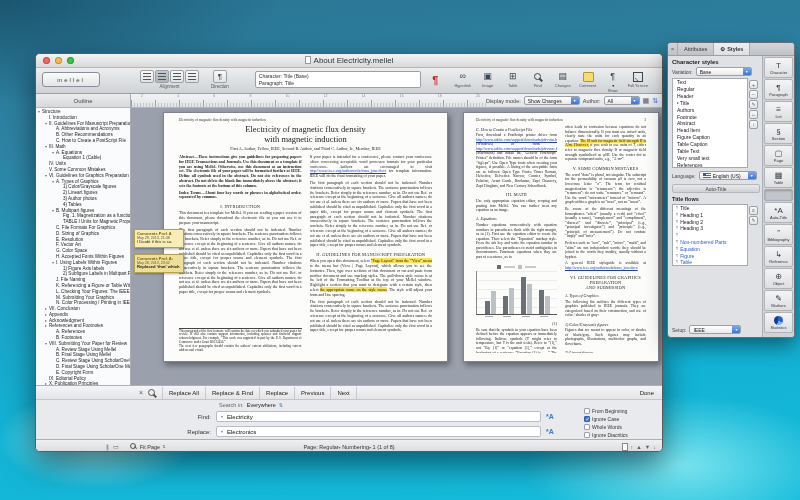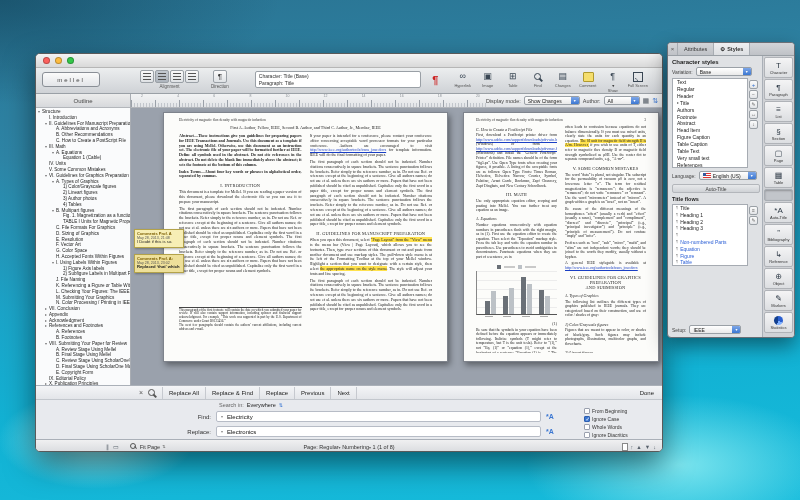--- a/index.html
+++ b/index.html
@@ -199,20 +199,21 @@
 
 <div id="desktop">
 
   <div id="win">
     <div class="titlebar">
       <div class="lights">
         <span class="light l-close"></span>
         <span class="light l-min"></span>
         <span class="light l-zoom"></span>
       </div>
+      <div class="wtitle"><span class="docico"></span><span>About Electricity.mellel</span></div>
     </div>
 
     <div class="toolbar">
       <div class="logo">mellel</div>
       <div class="tgroup g-algn">
         <div class="btnrow">
           <span class="mini-btn">
               <i class="bars"></i>
             </span>
           <span class="mini-btn on">
@@ -368,20 +369,24 @@
             <span class="dc-ico blue">⇅</span>
           </div>
         </div>
 
         <div class="viewport">
 
           <div class="page" id="pageL">
             <div class="pg-header">
                 <span>Electricity of magnetic flux density with magnetic induction</span>
               </div>
+            <div class="ptitle">
+                <div>Electricity of magnetic flux density</div>
+                <div>with magnetic induction</div>
+              </div>
             <div class="pauthors">First A. Author, Fellow, IEEE, Second B. Author, and Third C. Author, Jr., Member, IEEE</div>
             <div class="cols">
               <div class="col">
                 <div class="bp bold">Abstract—These instructions give you guidelines for preparing papers for IEEE Transactions and Journals. Use this document as a template if you are using Mellel. Otherwise, use this document as an instruction set. The electronic file of your paper will be formatted further at IEEE. Define all symbols used in the abstract. Do not cite references in the abstract. Do not delete the blank line immediately above the abstract; it sets the footnote at the bottom of this column.</div>
                 <div class="bp bold">Index Terms—About four key words or phrases in alphabetical order, separated by commas.</div>
                 <div class="h-center">I. INTRODUCTION</div>
                 <div class="bp">This document is a template for Mellel. If you are reading a paper version of this document, please download the electronic file so you can use it to prepare your manuscript.</div>
                 <div class="bp">The first paragraph of each section should not be indented. Number citations consecutively in square brackets. The sentence punctuation follows the brackets. Refer simply to the reference number, as in. Do not use Ref. or reference except at the beginning of a sentence. Give all authors names; do not use et al. unless there are six authors or more. Papers that have not been published should be cited as unpublished. Capitalize only the first word in a paper title, except for proper nouns and element symbols. The first paragraph of each section should not be indented. Number citations consecutively in square brackets. The sentence punctuation follows the brackets. Refer simply to the reference number, as in. Do not use Ref. or reference except at the beginning of a sentence. Give all authors names; do not use et al. unless there are six authors or more. Papers that have not been published should be cited as unpublished. Capitalize only the first word in a paper title, except for proper nouns and element symbols. </div>
                 <div class="footnotes">
                   <div>This paragraph of the first footnote will contain the date on which you submitted your paper for review. It will also contain support information, including sponsor and financial support acknowledgment. For example, “This work was supported in part by the U.S. Department of Commerce under Grant BS123456.”</div>

